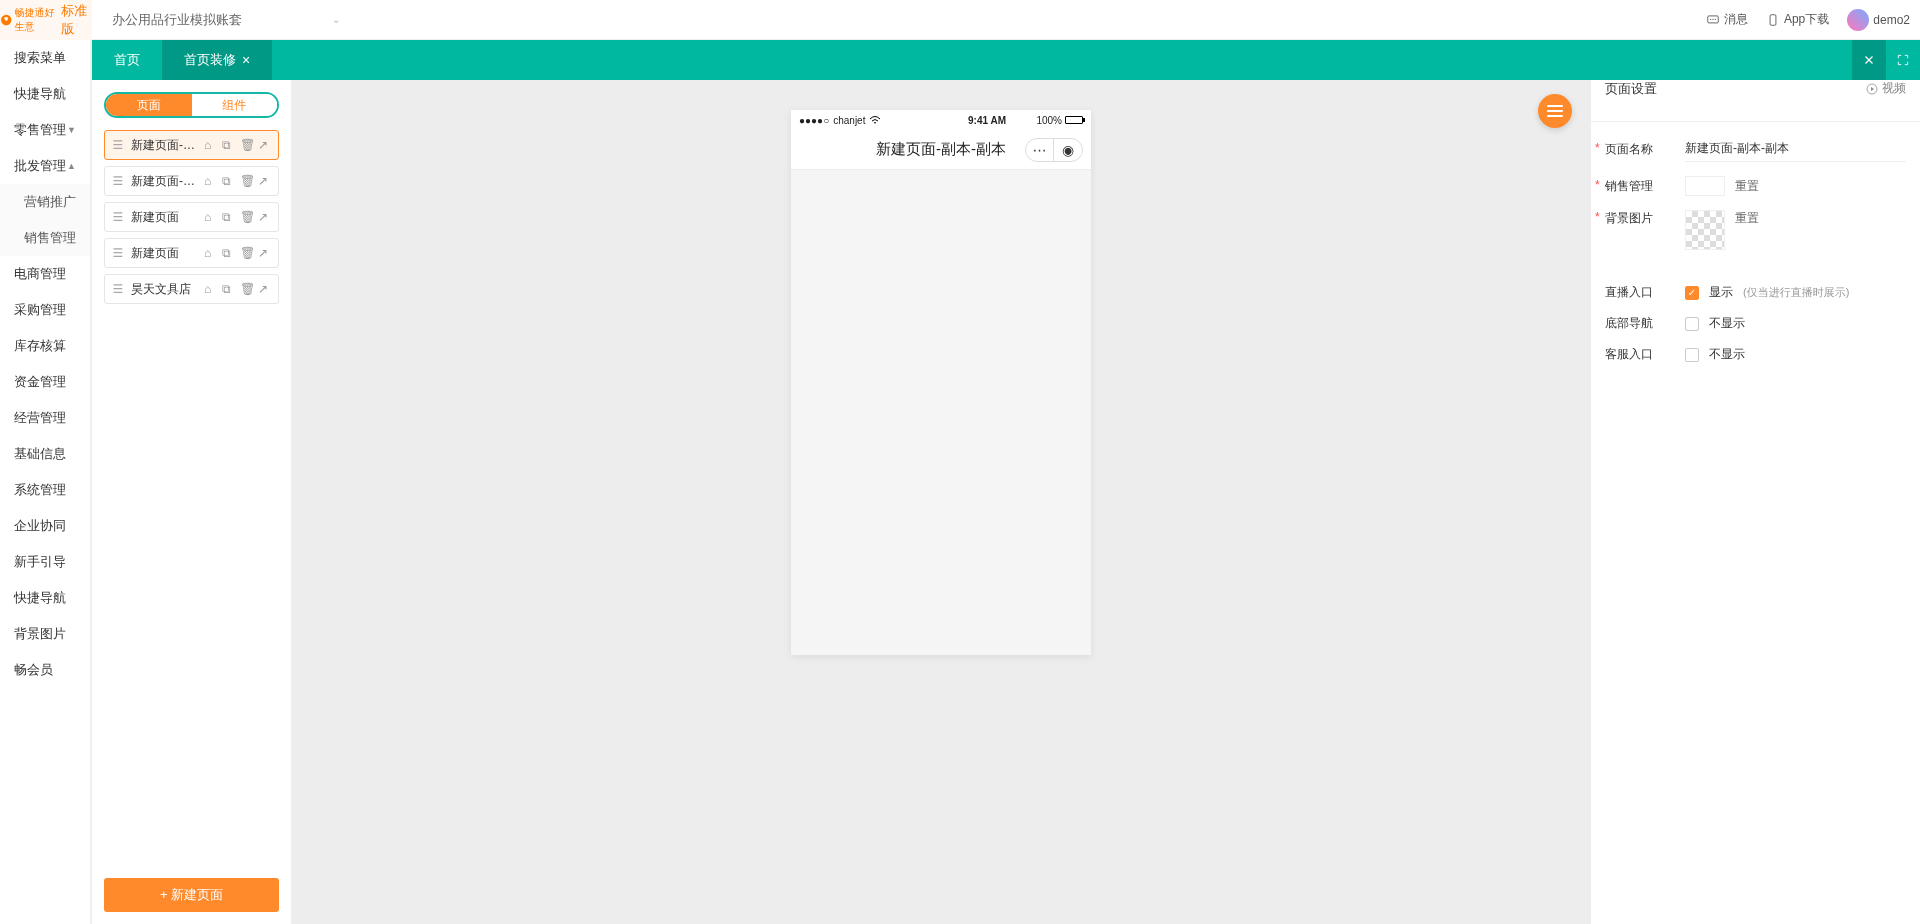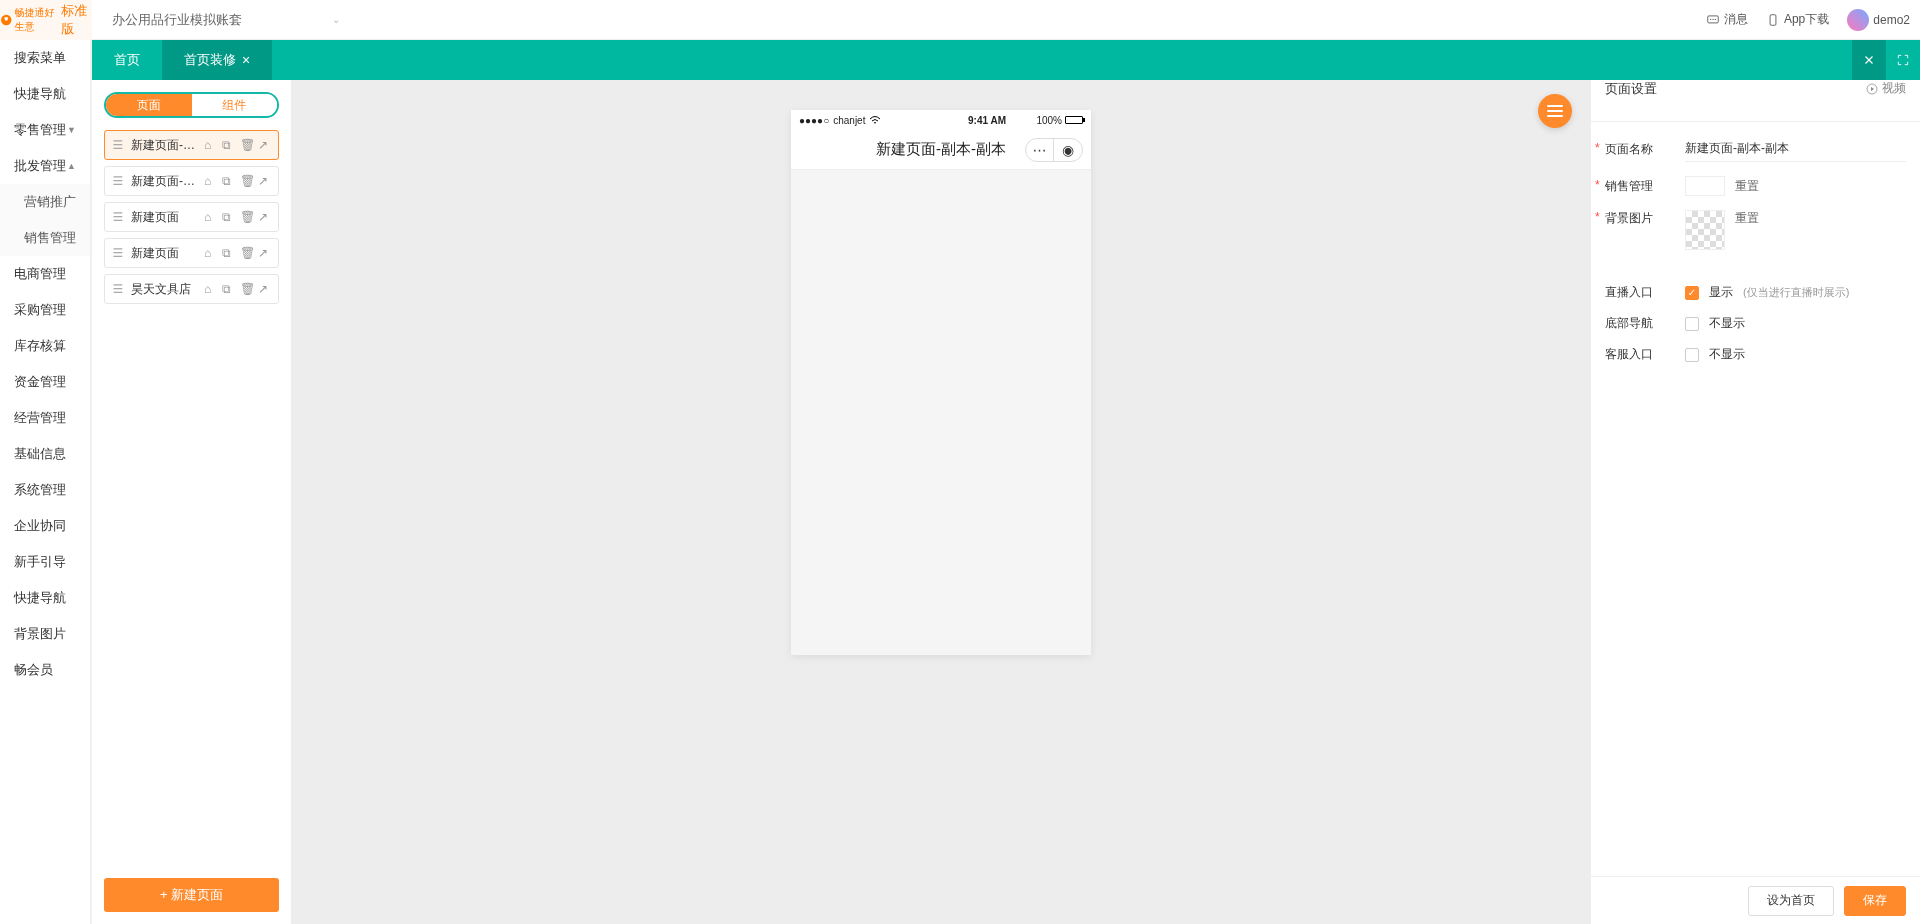--- a/index.html
+++ b/index.html
@@ -352,20 +352,16 @@
             <span class="form-label">底部导航</span>
             <span class="checkbox"></span>
             <span class="check-label">不显示</span>
           </div>
           <div class="form-row">
             <span class="form-label">客服入口</span>
             <span class="checkbox"></span>
             <span class="check-label">不显示</span>
           </div>
         </div>
-        <div class="rp-footer">
-          <button class="btn">设为首页</button>
-          <button class="btn primary">保存</button>
-        </div>
       </div>
     </div>
   </div>
 </div>
 
 </body></html>

